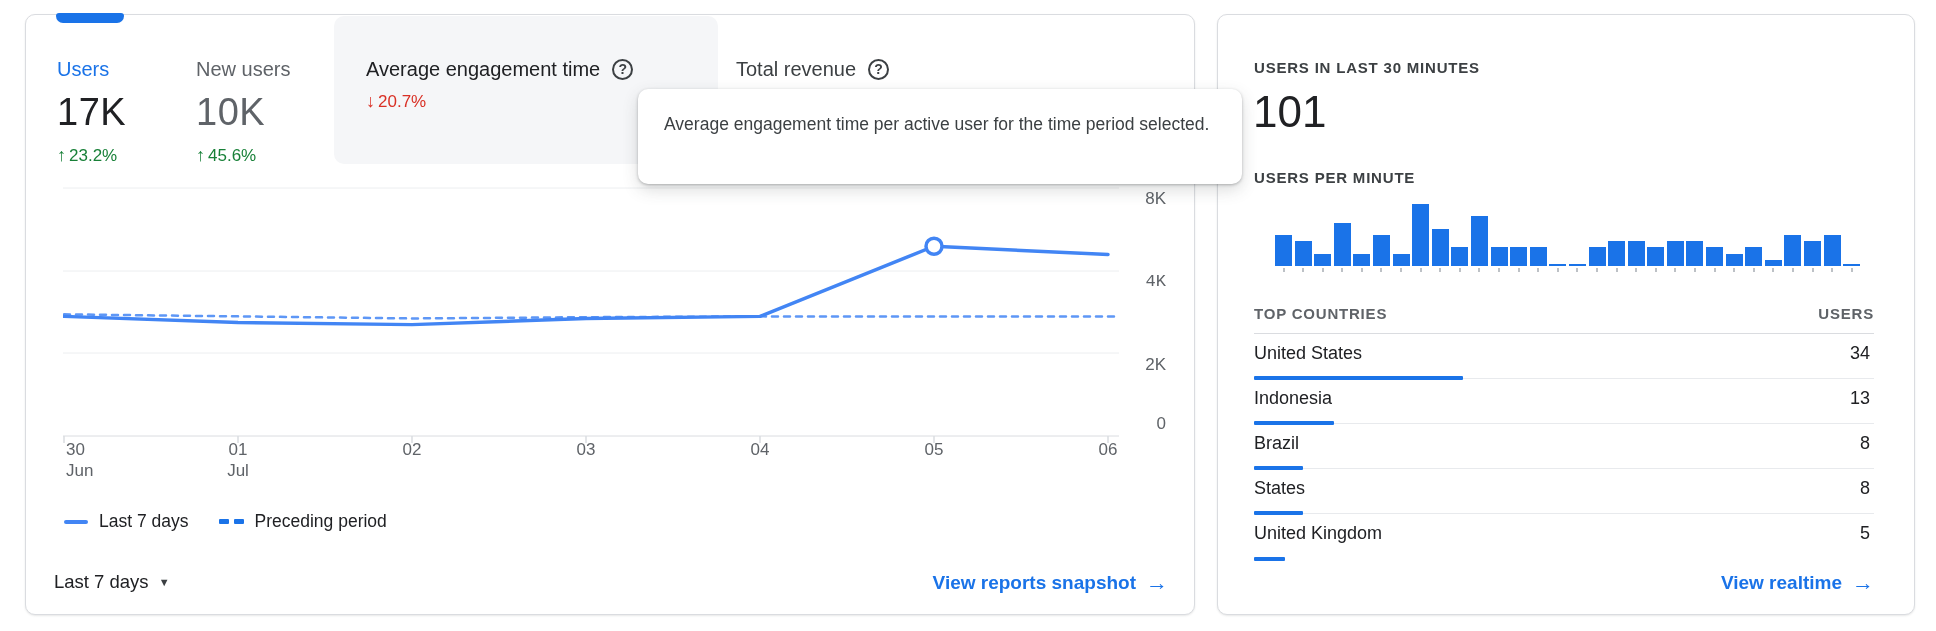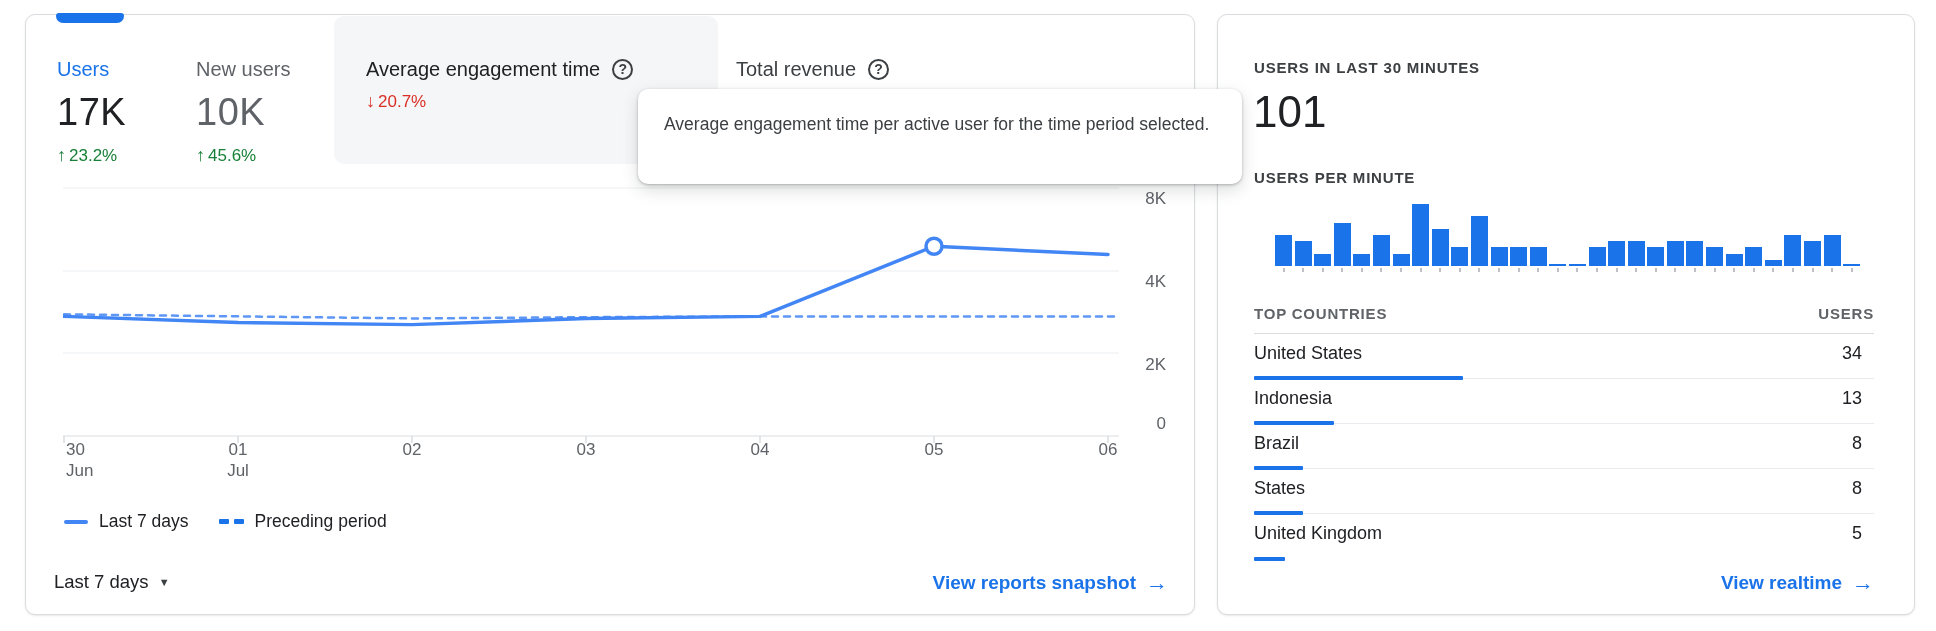--- a/index.html
+++ b/index.html
@@ -59,21 +59,21 @@
   #upm-ticks .tick{width:17px;display:flex;justify-content:center}
   #upm-ticks .tick i{width:2px;height:4px;background:#bdc1c6;display:block}
   .tc-header{position:absolute;top:290px;font-size:15px;font-weight:bold;letter-spacing:.8px;color:#5f6368}
   #tc-header-left{left:36px}
   #tc-header-right{right:40px}
   #tc-divider{position:absolute;left:36px;right:40px;top:318px;height:1px;background:#dadce0}
   #country-rows{position:absolute;left:36px;right:40px;top:319px}
   .country-row{position:relative;height:45px}
   .country-row.bordered{border-bottom:1px solid #e8eaed}
   .country-name{position:absolute;left:0;top:9px;font-size:18px;color:#202124}
-  .country-users{position:absolute;right:12px;top:9px;font-size:18px;color:#202124}
+  .country-users{position:absolute;right:4px;top:9px;font-size:18px;color:#202124}
   .country-bar{position:absolute;left:0;bottom:-2px;height:4px;background:#1a73e8;border-radius:1px}
 </style>
 </head>
 <body>
 
 <div class="card" id="left-card">
   <div class="tab-indicator"></div>
   <div class="tab-hover-bg"></div>
 
   <div class="metric-tab selected" style="left:31px">
@@ -114,21 +114,21 @@
       <line x1="523" y1="261" x2="523" y2="268" stroke="#dadce0" stroke-width="1.5"></line>
       <line x1="697" y1="261" x2="697" y2="268" stroke="#dadce0" stroke-width="1.5"></line>
       <line x1="871" y1="261" x2="871" y2="268" stroke="#dadce0" stroke-width="1.5"></line>
       <line x1="1045" y1="261" x2="1045" y2="268" stroke="#dadce0" stroke-width="1.5"></line>
       <polyline points="1,139.3125 175,141.375 349,143.4375 523,142.2 697,141.375 871,141.375 1045,141.375 1056,141.375" fill="none" stroke="#5e97f6" stroke-width="2.5" stroke-dasharray="6 6" stroke-linecap="round"></polyline>
       <polyline points="1,141.375 175,147.5625 349,149.625 523,143.4375 697,141.375 871,71.25000000000003 1045,79.49999999999997" fill="none" stroke="#4285f4" stroke-width="3.5" stroke-linejoin="round" stroke-linecap="round"></polyline>
       <circle cx="871" cy="71.25000000000003" r="8" fill="#fff" stroke="#4285f4" stroke-width="3.5"></circle>
     </svg>
   <div id="y-axis-labels">
       <div class="y-axis-label" style="top: 174px;">8K</div>
-      <div class="y-axis-label" style="top: 257px;">4K</div>
+      <div class="y-axis-label" style="top: 257px; font-family: Liberation Mono, monospace;">4K</div>
       <div class="y-axis-label" style="top: 340px;">2K</div>
       <div class="y-axis-label" style="top: 399px;">0</div>
     </div>
   <div id="x-axis-labels">
       <div class="x-axis-label" style="left: 40px;">30
 Jun</div>
       <div class="x-axis-label centered" style="left: 212px;">01
 Jul</div>
       <div class="x-axis-label centered" style="left: 386px;">02</div>
       <div class="x-axis-label centered" style="left: 560px; text-align: center;">03</div>

